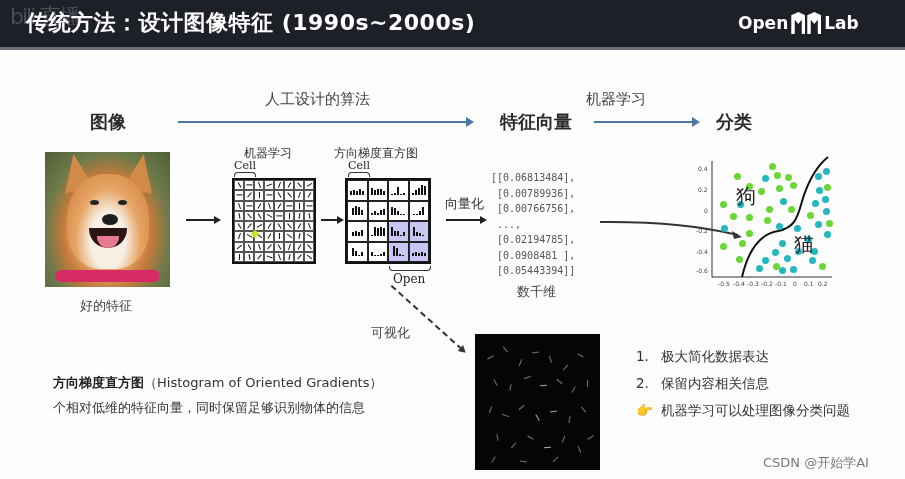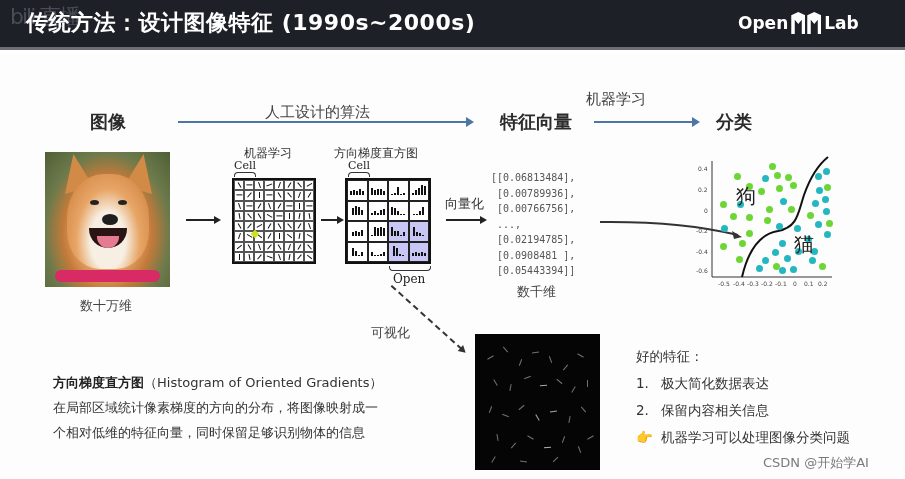--- a/index.html
+++ b/index.html
@@ -70,39 +70,39 @@
         <span></span>
         <span></span>
       </span>
     <span>Lab</span>
   </div>
 </div>
 
 <div class="slide">
 
   <div class="label h-strong" style="left:90px;top:57px;">图像</div>
-  <div class="label h-sub" style="left:265px;top:37px;margin-top:13px;">人工设计的算法</div>
+  <div class="label h-sub" style="left:265px;top:37px;">人工设计的算法</div>
   <div class="arrow-line" style="left:178px;top:68px;width:290px;"></div>
   <div class="label h-strong" style="left:500px;top:57px;">特征向量</div>
   <div class="label h-sub" style="left:586px;top:37px;">机器学习</div>
   <div class="arrow-line" style="left:594px;top:68px;width:100px;"></div>
   <div class="label h-strong" style="left:716px;top:57px;">分类</div>
 
   <div class="dog">
     <div class="ear l"></div>
       <div class="ear r"></div>
     <div class="face"></div>
     <div class="eye" style="left:45px;"></div>
       <div class="eye" style="left:73px;"></div>
     <div class="nose"></div>
     <div class="mouth"></div>
       <div class="tongue"></div>
     <div class="collar"></div>
   </div>
-  <div class="label" style="left:80px;top:244px;font-size:13px;color:#444;">数十万维</div>
+  <div class="label" style="left:80px;top:244px;font-size:13px;color:#444;">好的特征</div>
   <div class="arrow-black" style="left:186px;top:166px;width:30px;"></div>
 
   <div class="label" style="left:244px;top:92px;font-size:12px;color:#333;">机器学习</div>
   <div class="cell-brace" style="left:234px;top:106px;">Cell</div>
   <div class="brace" style="left:234px;top:119px;width:22px;"></div>
   <div class="grid g8">
     <div style="--r:-30deg"></div>
       <div style="--r:90deg"></div>
       <div style="--r:-20deg"></div>
       <div style="--r:70deg"></div>
@@ -408,25 +408,23 @@
     <span style="left:88px;top:102px;transform:rotate(20deg)"></span>
       <span style="left:104px;top:112px;transform:rotate(-20deg)"></span>
       <span style="left:115px;top:100px;transform:rotate(60deg)"></span>
     <span style="left:18px;top:122px;transform:rotate(30deg)"></span>
       <span style="left:48px;top:124px;transform:rotate(-80deg)"></span>
       <span style="left:80px;top:122px;transform:rotate(45deg)"></span>
   </div>
 
   <div class="desc">
     <div><b>方向梯度直方图</b><span>（Histogram of Oriented Gradients）</span></div>
-    <div>在局部区域统计像素梯度的方向的分布，将图像映射成一</div>
     <div>个相对低维的特征向量，同时保留足够识别物体的信息</div>
   </div>
 
   <div class="good">
-    <div>好的特征：</div>
     <div><span class="num">1.</span><span>极大简化数据表达</span></div>
     <div><span class="num">2.</span><span>保留内容相关信息</span></div>
     <div><span class="hand">👉</span><span>机器学习可以处理图像分类问题</span></div>
   </div>
 
   <div class="csdn">CSDN @开始学AI</div>
 </div>
 
 </body></html>

